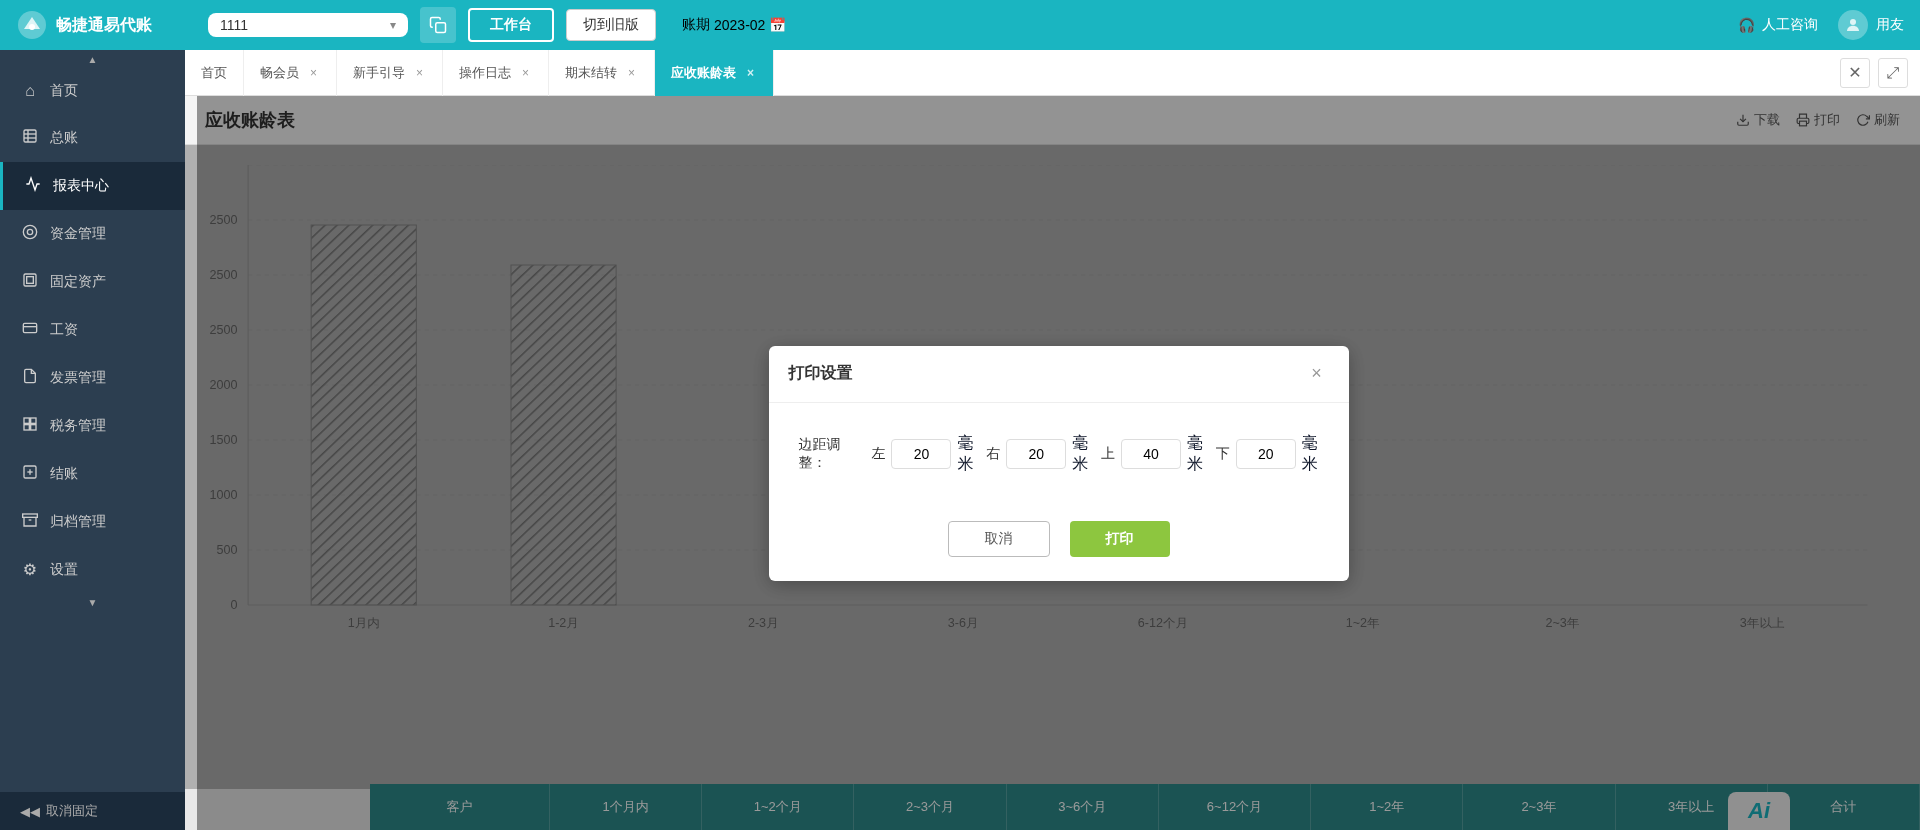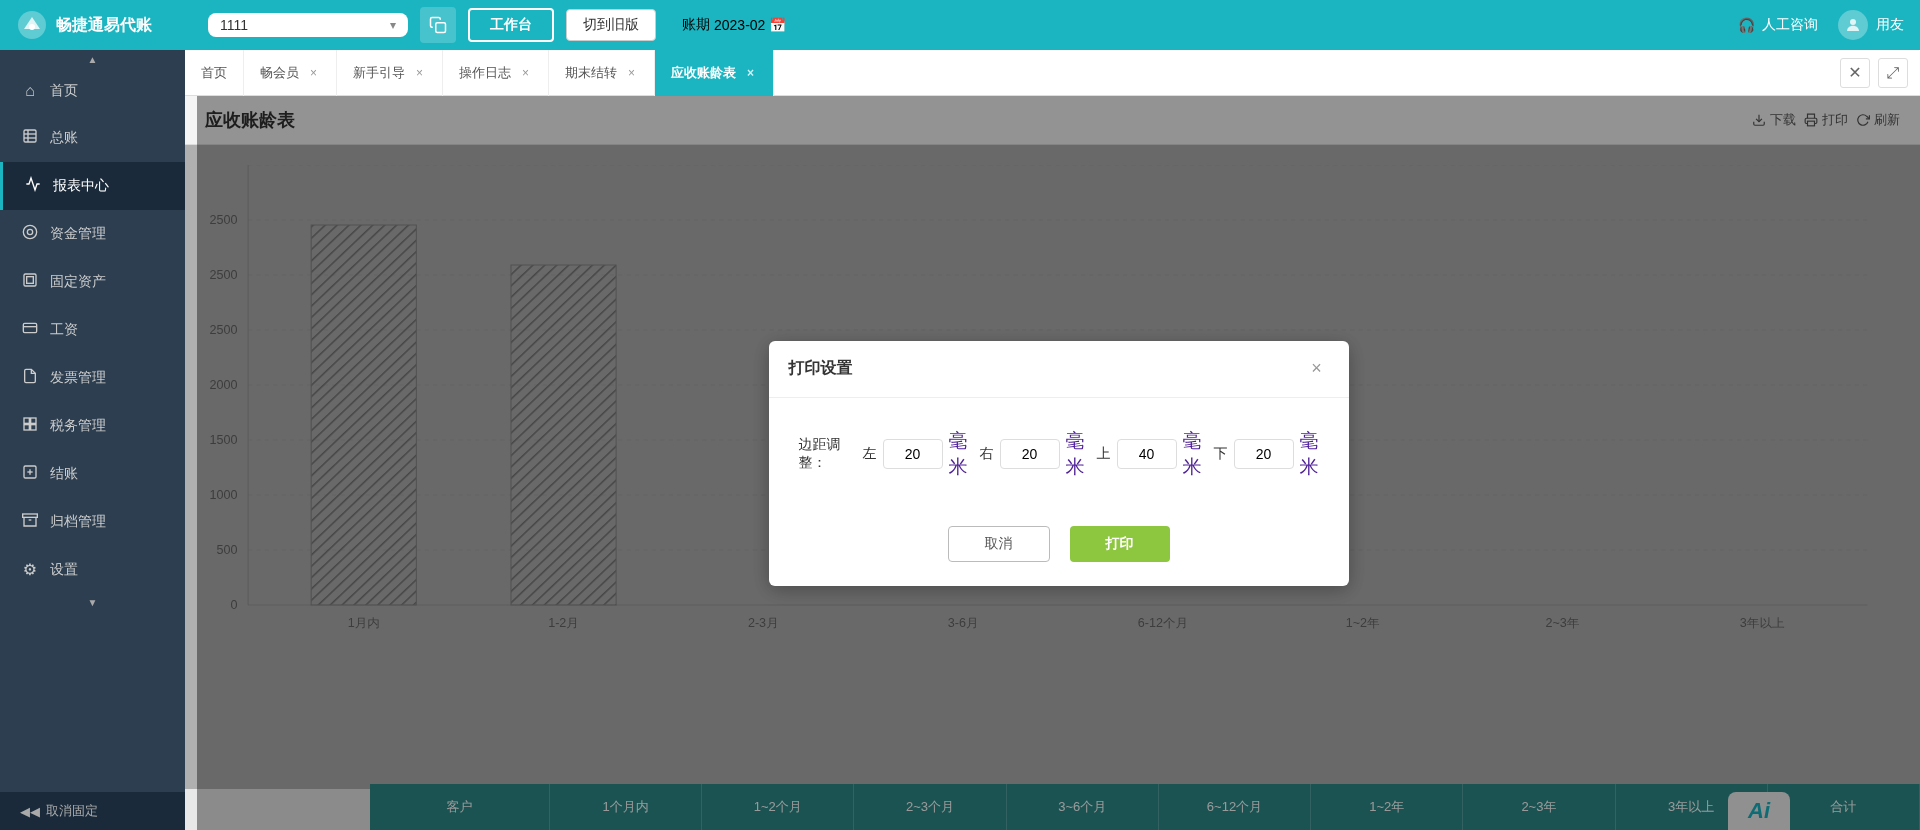--- a/index.html
+++ b/index.html
@@ -245,21 +245,21 @@
       justify-content: space-between;
       border-bottom: 1px solid #ddd;
     }
     .page-title {
       font-size: 18px;
       color: #333;
       font-weight: bold;
     }
     .page-actions {
       display: flex;
-      gap: 8px;
+      gap: 16px;
       align-items: center;
     }
     .action-btn {
       display: flex;
       align-items: center;
       gap: 4px;
       font-size: 13px;
       color: #555;
       cursor: pointer;
     }
@@ -363,21 +363,21 @@
     .margin-label { color: #333; font-size: 14px; }
     .margin-input {
       width: 60px;
       height: 30px;
       border: 1px solid #ddd;
       border-radius: 4px;
       text-align: center;
       font-size: 14px;
       padding: 0 4px;
     }
-    .margin-unit { color: #4c1d95; font-size: 19px; }
+    .margin-unit { color: #0f172a; font-size: 16px; }
     .modal-footer {
       padding: 16px 30px 24px;
       display: flex;
       justify-content: center;
       gap: 20px;
     }
     .btn-cancel {
       padding: 8px 36px;
       border: 1px solid #bbb;
       background: white;

